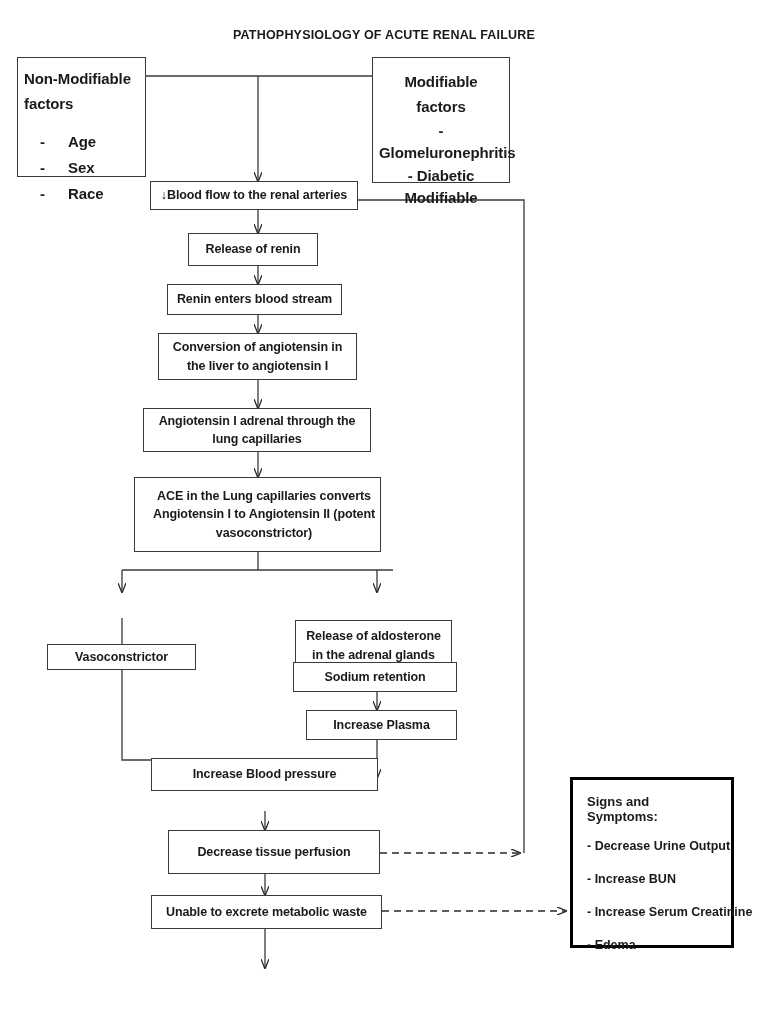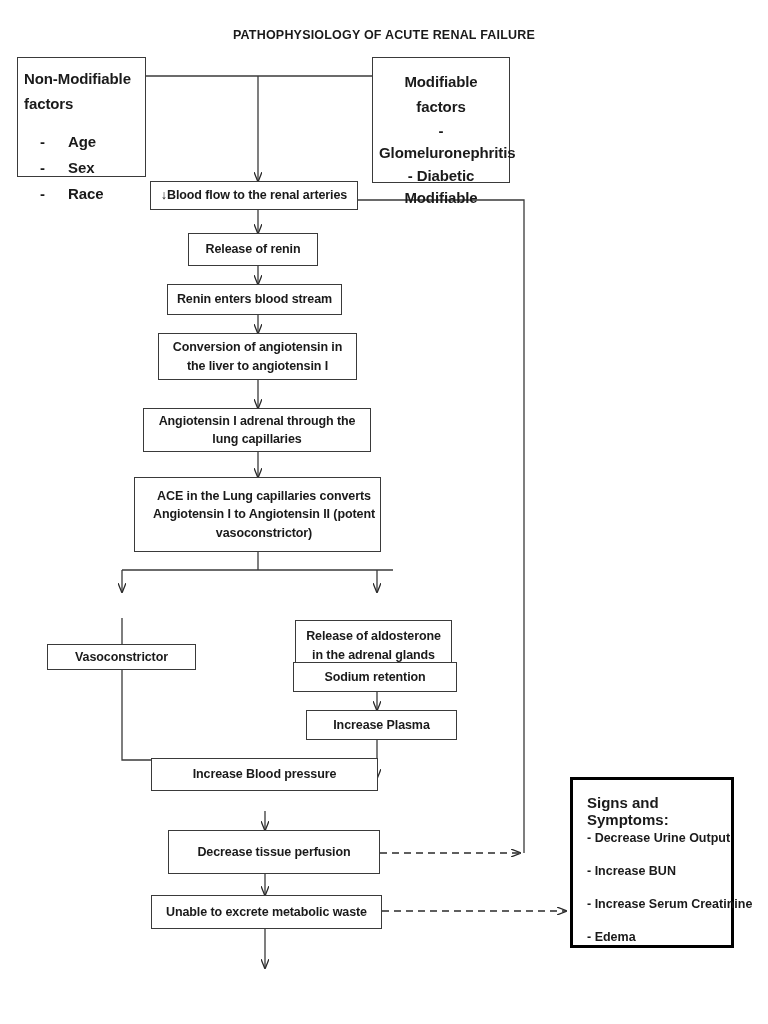--- a/index.html
+++ b/index.html
@@ -98,22 +98,22 @@
   .signs-box {
     position: absolute;
     box-sizing: border-box;
     border: 3px solid #000000;
     background: #ffffff;
     padding: 14px 14px 10px 14px;
     text-align: left;
   }
   .signs-title {
     font-weight: bold;
-    font-size: 15px;
-    margin-bottom: 3px;
+    font-size: 13px;
+    margin-bottom: 15px;
   }
   .signs-item {
     font-weight: bold;
     font-size: 12.5px;
     margin-bottom: 19px;
     white-space: nowrap;
   }
   .signs-item:last-child {
     margin-bottom: 0;
   }

